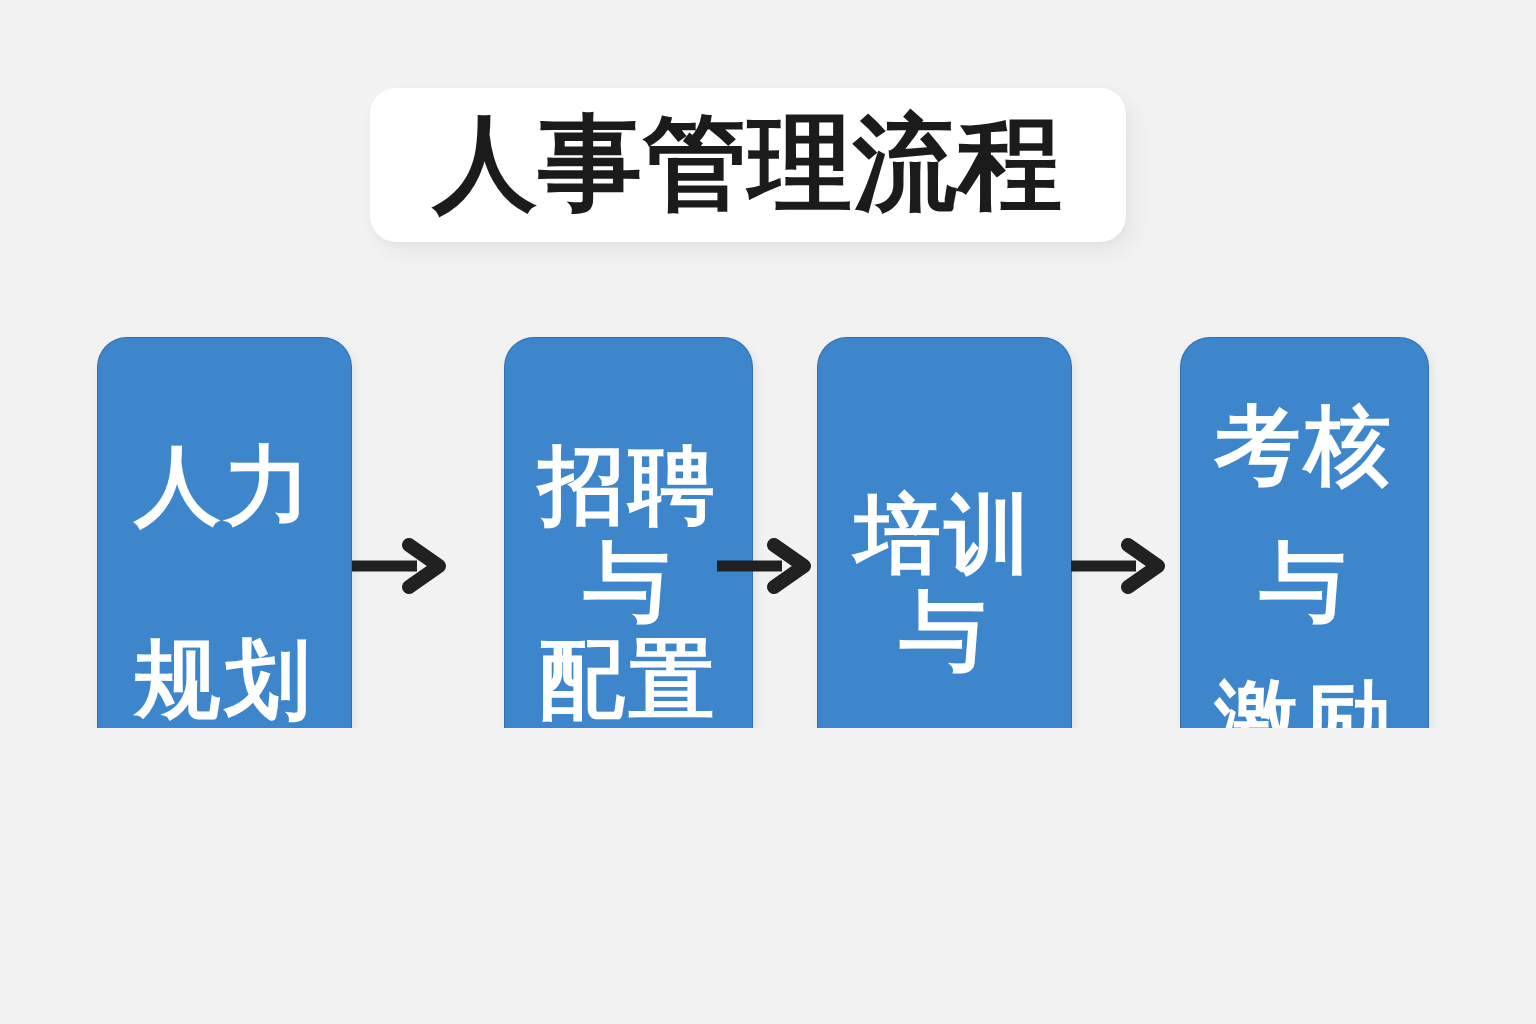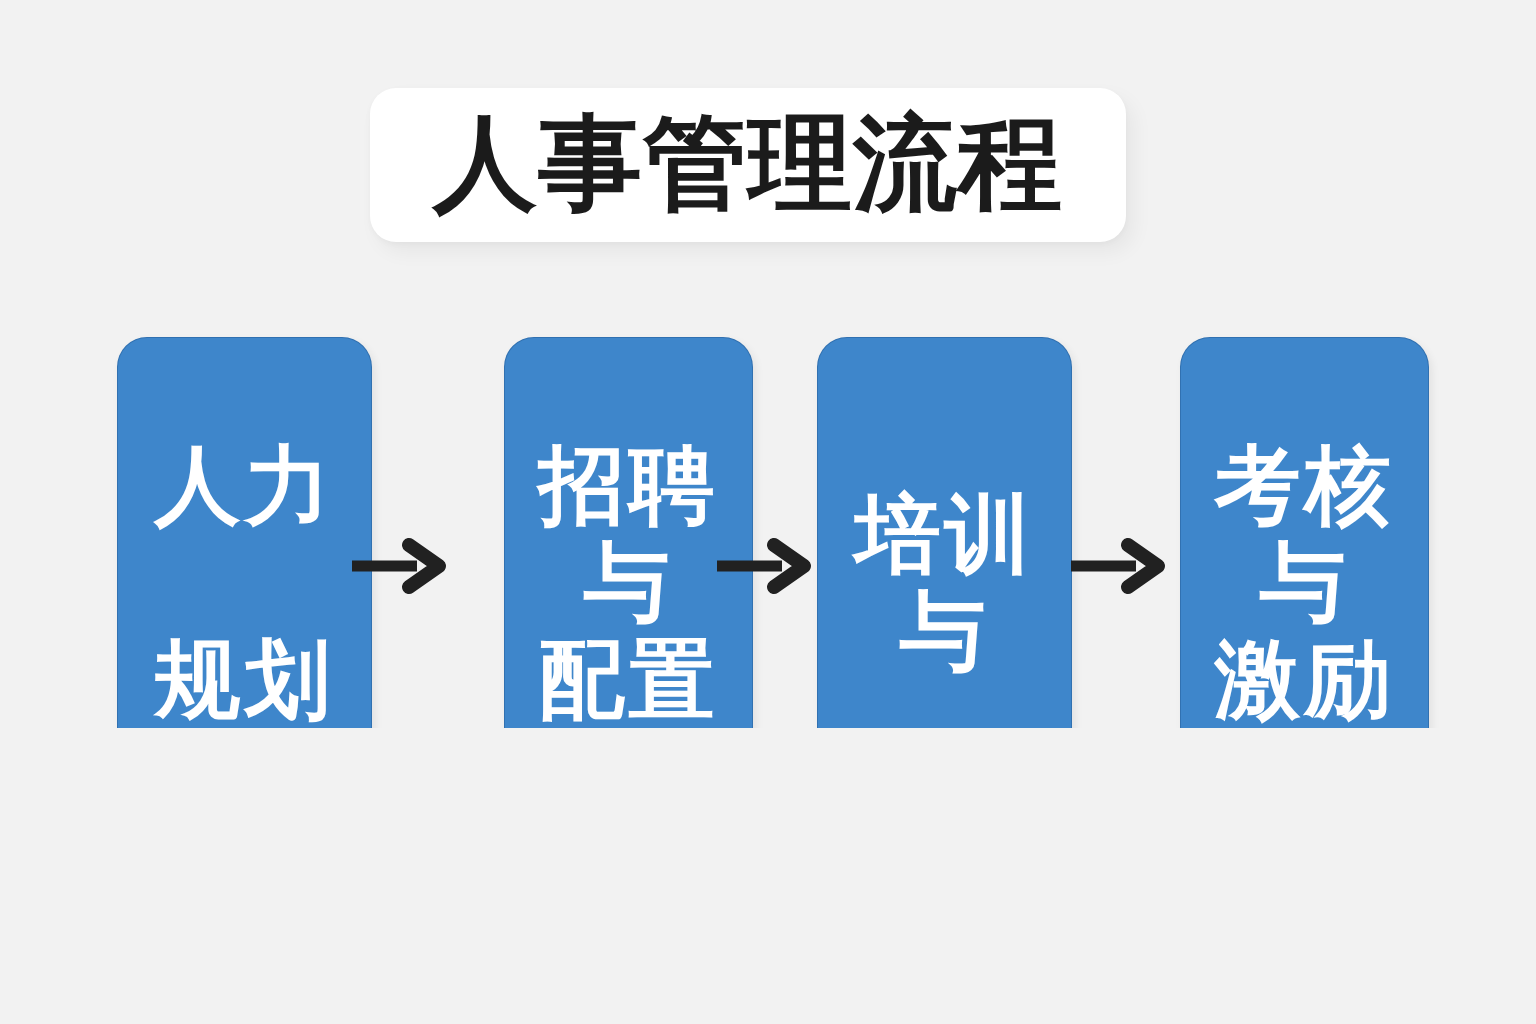--- a/index.html
+++ b/index.html
@@ -47,24 +47,24 @@
   }
   .box-line {
     height: 97px;
     display: flex; align-items: center; justify-content: center;
     font-size: 86px;
     font-weight: 900;
     color: var(--box-text, #ffffff);
     letter-spacing: 4px;
     white-space: nowrap;
   }
-  .b1 { left: 97px;   width: 255px; margin-left: 20px; }
+  .b1 { left: 97px;   width: 255px; }
   .b2 { left: 468px;  width: 249px; margin-left: 36px; }
   .b3 { left: 817px;  width: 255px; text-align: right; }
-  .b4 { left: 1180px; width: 249px; }
+  .b4 { left: 1180px; width: 249px; gap: 40px; }
   .arrow {
     position: absolute;
     top: 536px;
     width: 96px; height: 60px;
     color: var(--arrow, #212121);
   }
   .a1 { left: 351px; }
   .a2 { left: 716px; }
   .a3 { left: 1070px; }
   .arrow svg { display: block; width: 100%; height: 100%; }

